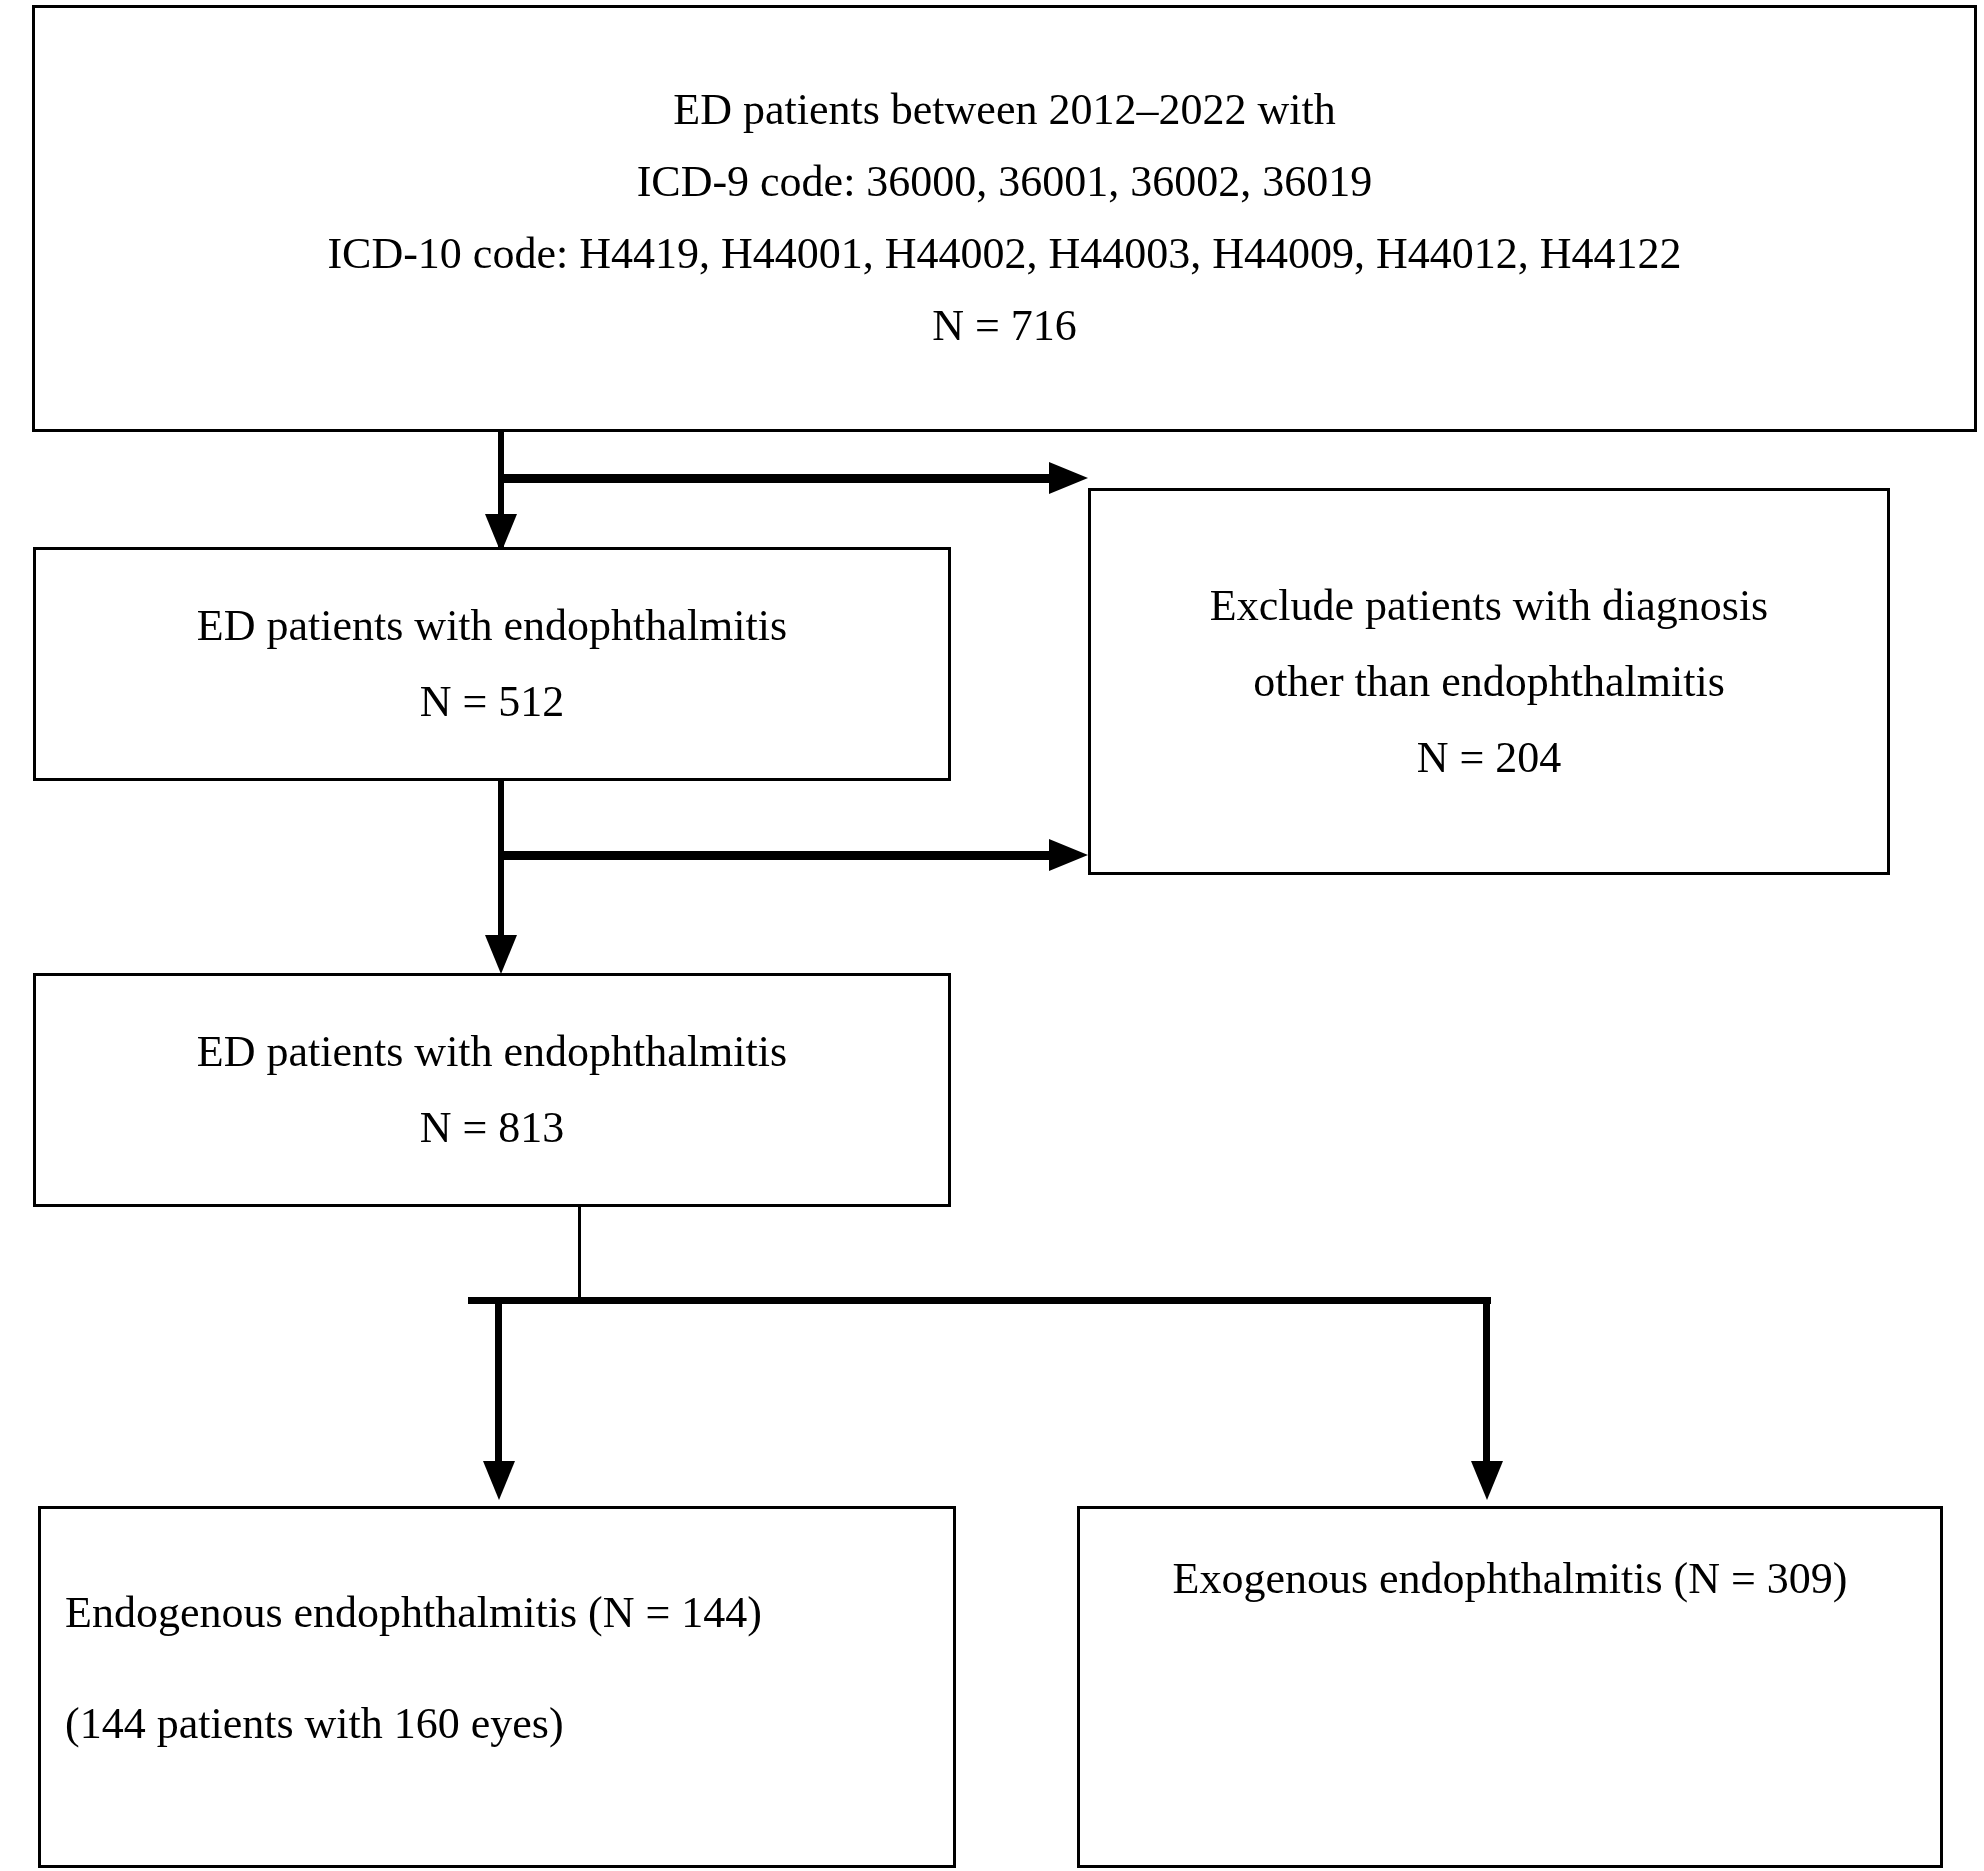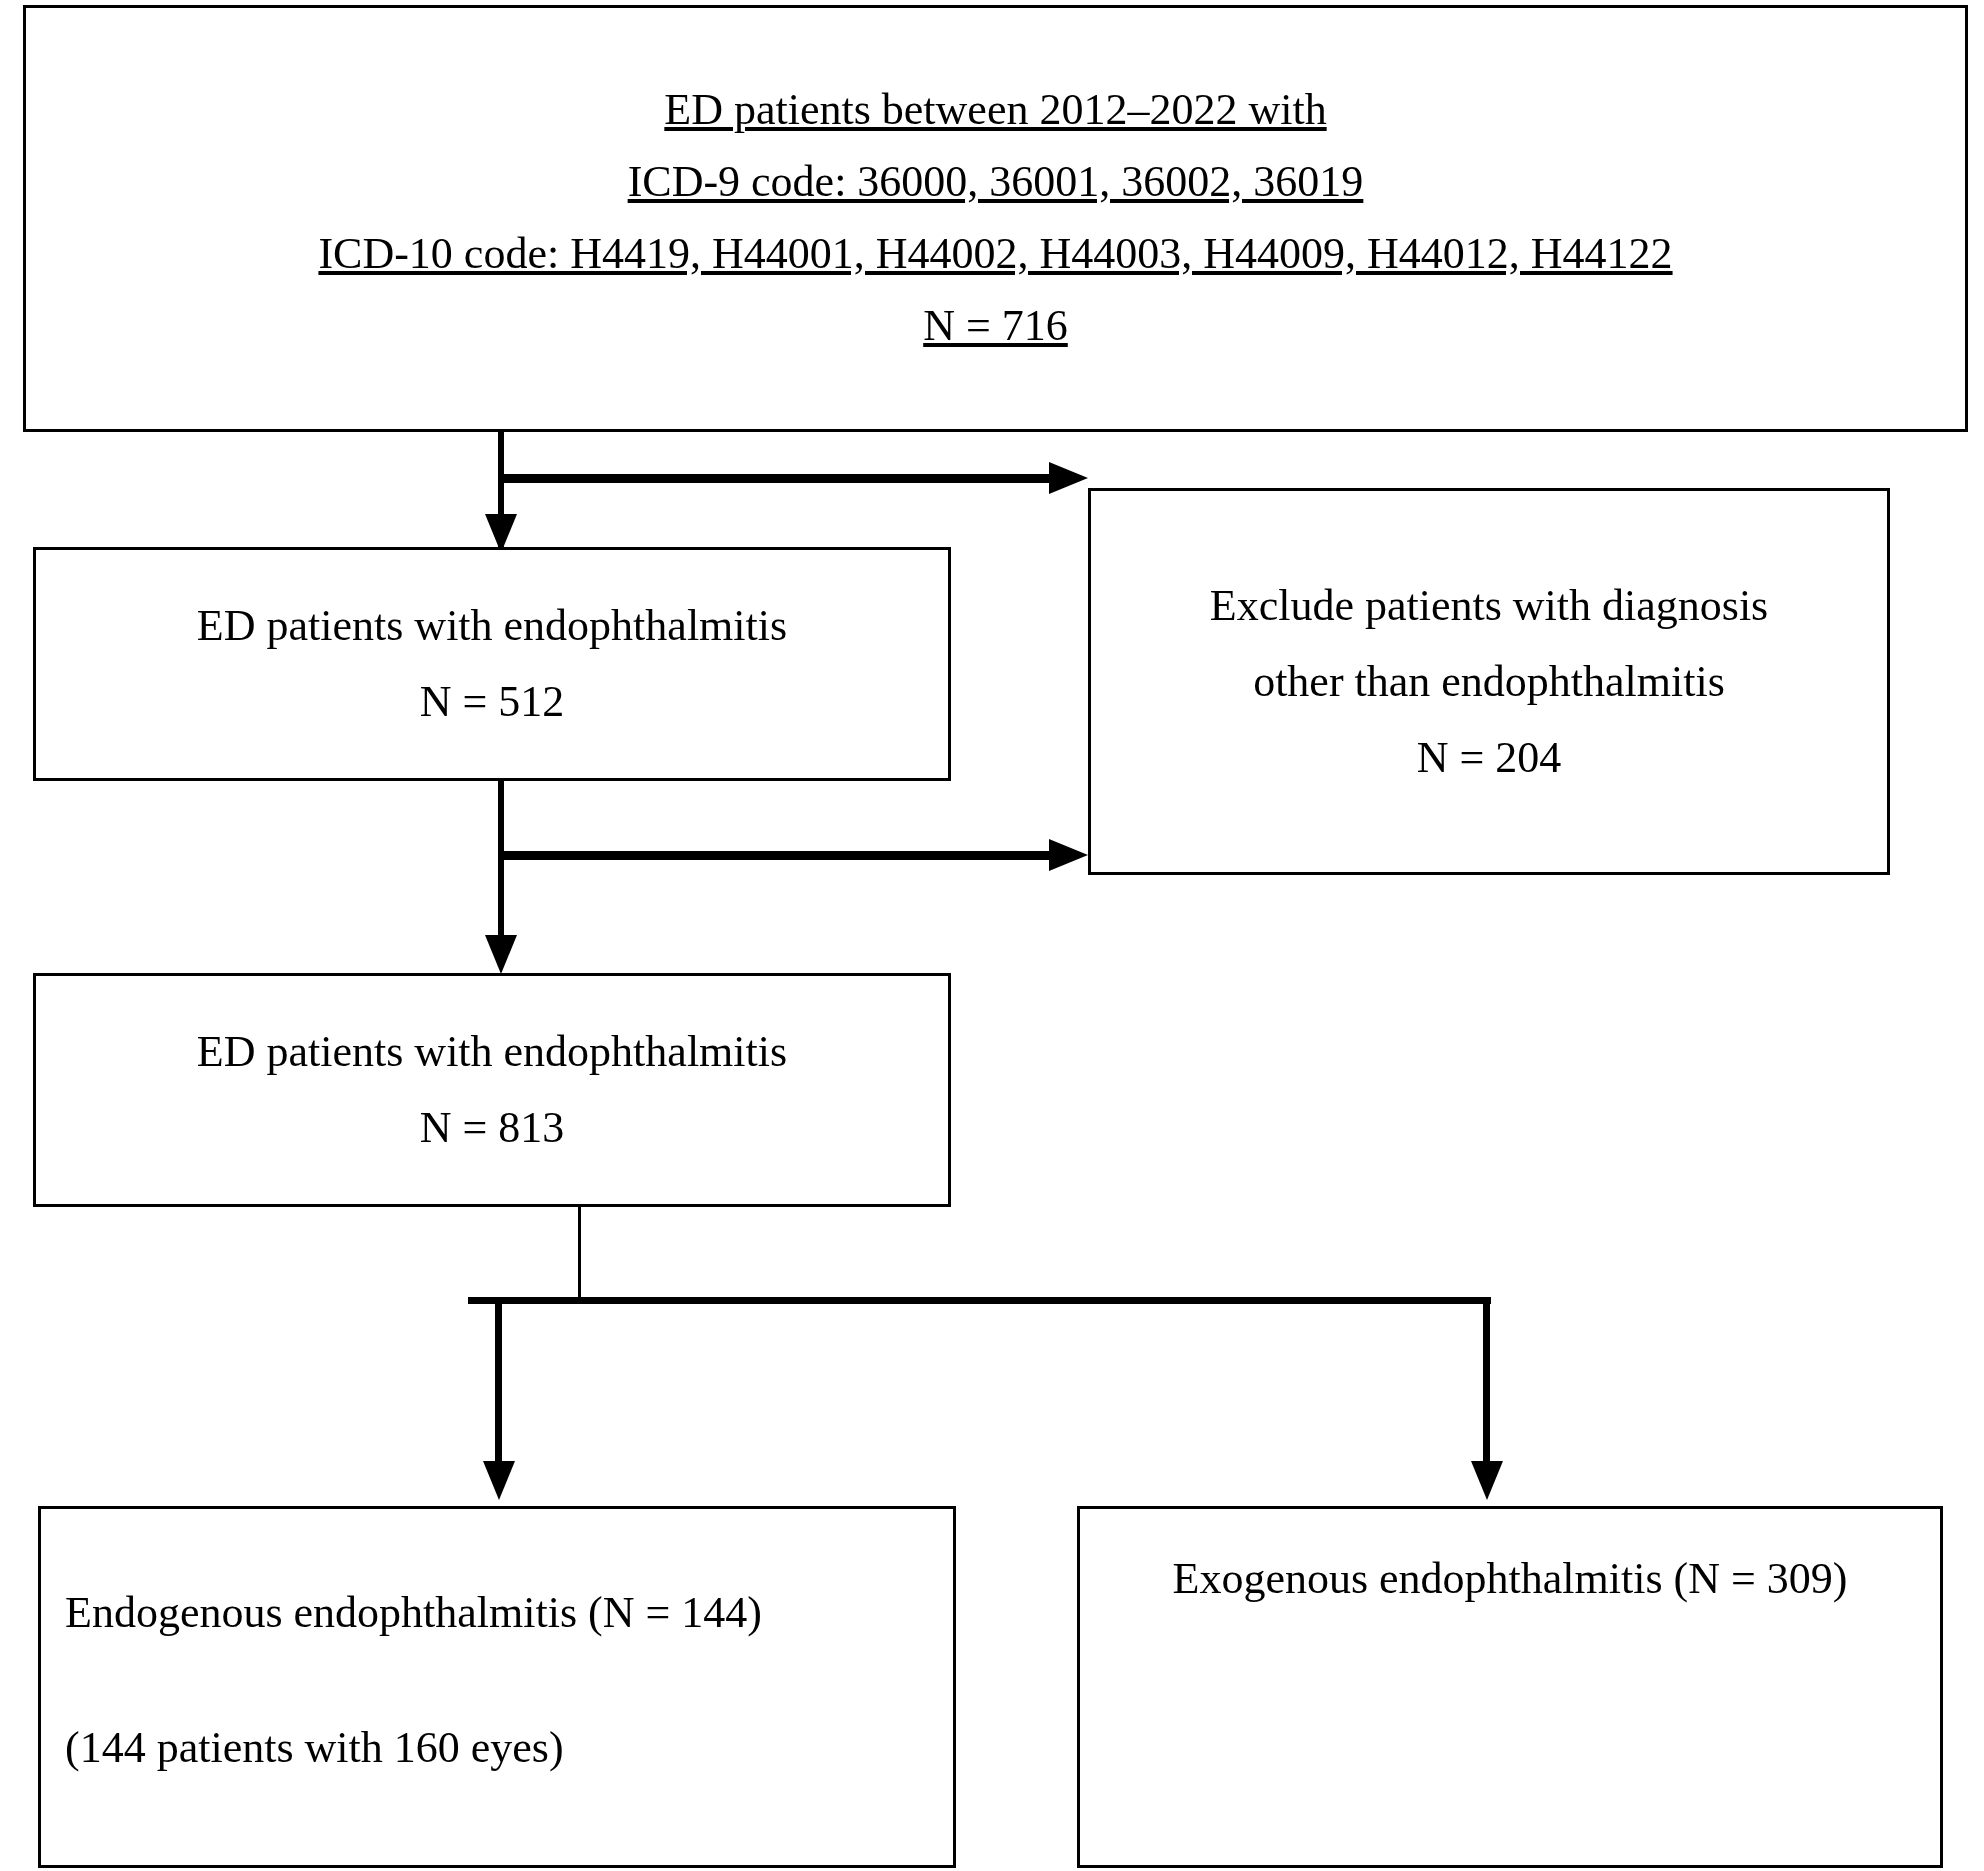--- a/index.html
+++ b/index.html
@@ -21,21 +21,20 @@
     box-sizing:border-box;
     border:3px solid #000000;
     background:#ffffff;
     display:flex;
     flex-direction:column;
     justify-content:center;
     align-items:center;
   }
   .box.left-align{
     align-items:flex-start;
-    gap:24px;
   }
   .line{
     font-size:44px;
     line-height:1.0;
     white-space:nowrap;
     text-align:center;
   }
   .box > .line + .line{ margin-top:32px;text-align:right; }
   .box.tight > .line + .line{ margin-top:28px; }
   .box.left-align > .line{ text-align:left; padding-left:24px; }
@@ -63,21 +62,21 @@
     border-top:16px solid transparent;
     border-bottom:16px solid transparent;
     border-left:39px solid #000000;
   }
 </style>
 </head>
 <body>
 
 <div id="canvas">
 
-  <div class="box tight" style="left:23px;top:4.9px;width:1945px;height:427px;text-decoration:underline;">
+  <div class="box tight" style="left:32px;top:4.9px;width:1945px;height:427px;">
     <div class="line">ED patients between 2012–2022 with</div>
     <div class="line">ICD-9 code: 36000, 36001, 36002, 36019</div>
     <div class="line">ICD-10 code: H4419, H44001, H44002, H44003, H44009, H44012, H44122</div>
     <div class="line">N = 716</div>
   </div>
 
   <div class="vline" style="left:498px;top:432px;width:6px;height:501px;"></div>
   <div class="hline" style="left:502px;top:474px;width:550px;height:8.5px;"></div>
   <div class="arrow-right" style="left:1049px;top:462px;"></div>
   <div class="arrow-down" style="left:485px;top:514px;"></div>

